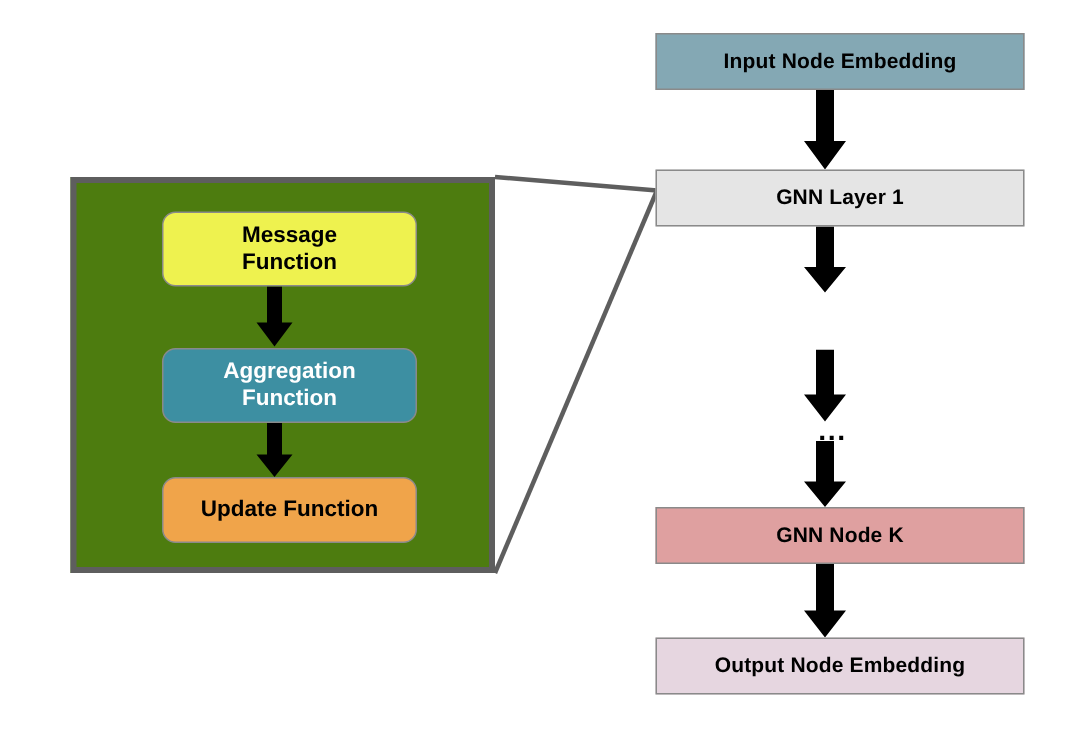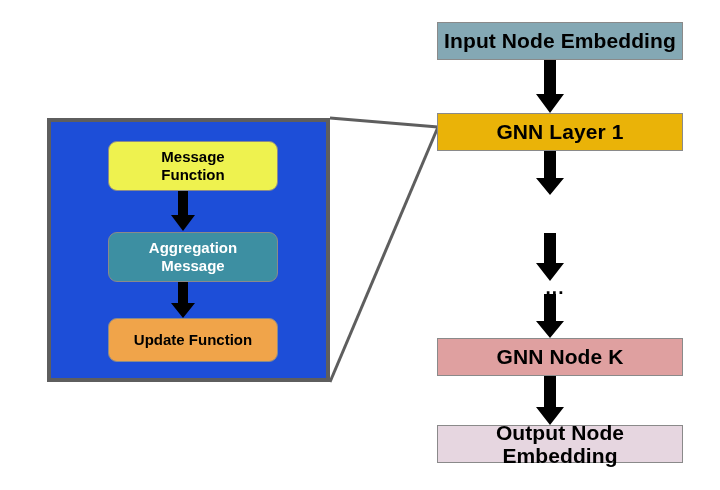--- a/index.html
+++ b/index.html
@@ -4,26 +4,26 @@
 <title>GNN Architecture Diagram</title>
 <style>
   html,body{margin:0;padding:0;background:#ffffff;}
   body{width:720px;height:490px;overflow:hidden;
        font-family:"Liberation Sans","DejaVu Sans",sans-serif;}
   #stage{position:relative;width:720px;height:490px;background:#fff;}
 
   
   .pbox{position:absolute;box-sizing:border-box;border:1.5px solid #8a8a8a;
         display:flex;align-items:center;justify-content:center;
-        font-weight:bold;font-size:21px;letter-spacing:.1px;
+        font-weight:bold;font-size:14px;letter-spacing:.1px;
         color:#000;text-align:center;line-height:1.1;}
 
   
   #detail-panel{position:absolute;left:47px;top:118px;width:283px;height:264px;
-        box-sizing:border-box;border:4px solid #5e5e5e;background:#1d4ed8;}
+        box-sizing:border-box;border:4px solid #5e5e5e;background:#4d7c0f;}
   .fbox{position:absolute;box-sizing:border-box;border:1.5px solid #8a8a8a;
         border-radius:9px;display:flex;align-items:center;justify-content:center;
         font-weight:bold;font-size:15px;color:#000;text-align:center;line-height:1.18;}
 
   
   .arrow{position:absolute;}
   .arrow svg{display:block;}
 
   
   #connectors{position:absolute;left:0;top:0;width:720px;height:490px;
@@ -50,21 +50,21 @@
     </div>
 
     <div class="arrow" style="left:119px;top:69px;">
       <svg width="26" height="41" viewBox="0 0 26 41" xmlns="http://www.w3.org/2000/svg">
         <polygon points="8,0 18,0 18,24 25,24 13,40 1,24 8,24" fill="#000000"></polygon>
       </svg>
     </div>
 
     <div class="fbox" style="left:57px;top:110px;width:170px;height:50px;background:#3d8fa2;color:#ffffff;">
       <span style="white-space:pre-line;">Aggregation
-Message</span>
+Function</span>
     </div>
 
     <div class="arrow" style="left:119px;top:160px;">
       <svg width="26" height="37" viewBox="0 0 26 37" xmlns="http://www.w3.org/2000/svg">
         <polygon points="8,0 18,0 18,21 25,21 13,36 1,21 8,21" fill="#000000"></polygon>
       </svg>
     </div>
 
     <div class="fbox" style="left:57px;top:196px;width:170px;height:44px;background:#f0a44a;color:#000;">
       <span style="white-space:pre-line;">Update Function</span>
@@ -75,21 +75,21 @@
   <div class="pbox" style="left:437px;top:22px;width:246px;height:38px;background:#84a8b4;color:#000;">
     <span>Input Node Embedding</span>
   </div>
 
   <div class="arrow" style="left:535px;top:60px;">
     <svg width="30" height="54" viewBox="0 0 30 54" xmlns="http://www.w3.org/2000/svg">
       <polygon points="9,0 21,0 21,34 29,34 15,53 1,34 9,34" fill="#000000"></polygon>
     </svg>
   </div>
 
-  <div class="pbox" style="left:437px;top:113px;width:246px;height:38px;background:#eab308;color:#000;align-items:center;">
+  <div class="pbox" style="left:437px;top:113px;width:246px;height:38px;background:#e5e5e5;color:#000;align-items:center;">
     <span>GNN Layer 1</span>
   </div>
 
   <div class="arrow" style="left:535px;top:151px;">
     <svg width="30" height="45" viewBox="0 0 30 45" xmlns="http://www.w3.org/2000/svg">
       <polygon points="9,0 21,0 21,27 29,27 15,44 1,27 9,27" fill="#000000"></polygon>
     </svg>
   </div>
 
 

